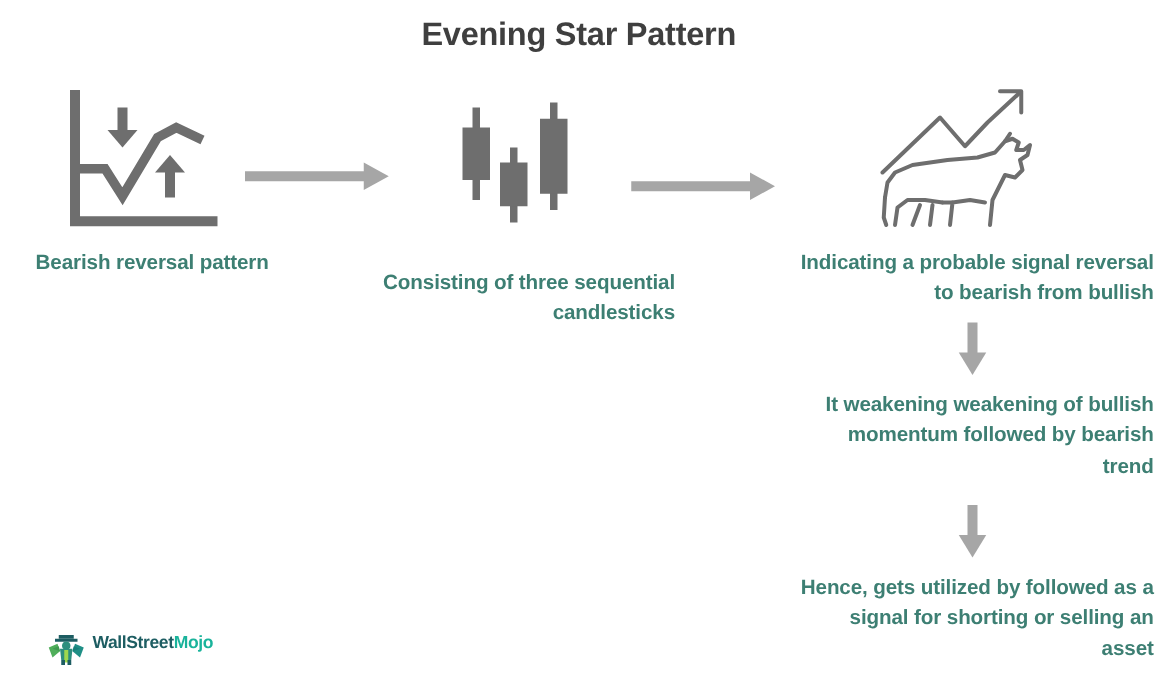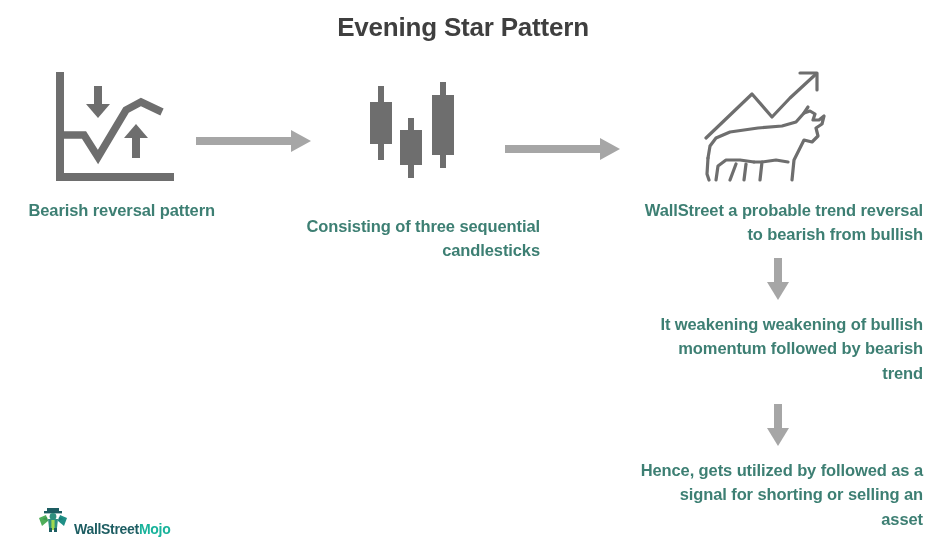--- a/index.html
+++ b/index.html
@@ -93,21 +93,21 @@
     border-right: 11px solid transparent;
     border-top: 18px solid #a6a6a6;
   }
 
   
   .logo {
     position: absolute;
     left: 38px;
     top: 505px;
     display: flex;
-    align-items: flex-end;
+    align-items: flex-start;
     gap: 6px;
   }
   .logo-text {
     font-size: 14px;
     font-weight: bold;
     letter-spacing: -0.3px;
     white-space: nowrap;
   }
   .logo-text .w1 { color: #1d5d62; }
   .logo-text .w2 { color: #19b39b; }
@@ -189,21 +189,21 @@
 
         <path d="M 30 118 L 36 102"></path>
         <path d="M 44 118 L 46 102"></path>
         <path d="M 60 118 L 62 100 L 76 98 L 88 100"></path>
 
         <path d="M 54 100 L 62 100"></path>
       </g>
     </svg>
   </div>
 
-  <div class="caption" style="left:638px; top:198px; width:285px;">WallStreet a probable trend reversal to bearish from bullish</div>
+  <div class="caption" style="left:638px; top:198px; width:285px;">Indicating a probable signal reversal to bearish from bullish</div>
 
   <div class="v-arrow" style="left:766px; top:258px; width:24px; height:42px;">
     <div class="shaft" style="left:8px; top:0; width:8px; height:26px;"></div>
     <div class="head" style="left:1px; top:24px;"></div>
   </div>
 
   <div class="caption" style="left:638px; top:312px; width:285px;">It weakening weakening of bullish momentum followed by bearish trend</div>
 
   <div class="v-arrow" style="left:766px; top:404px; width:24px; height:42px;">
     <div class="shaft" style="left:8px; top:0; width:8px; height:26px;"></div>

